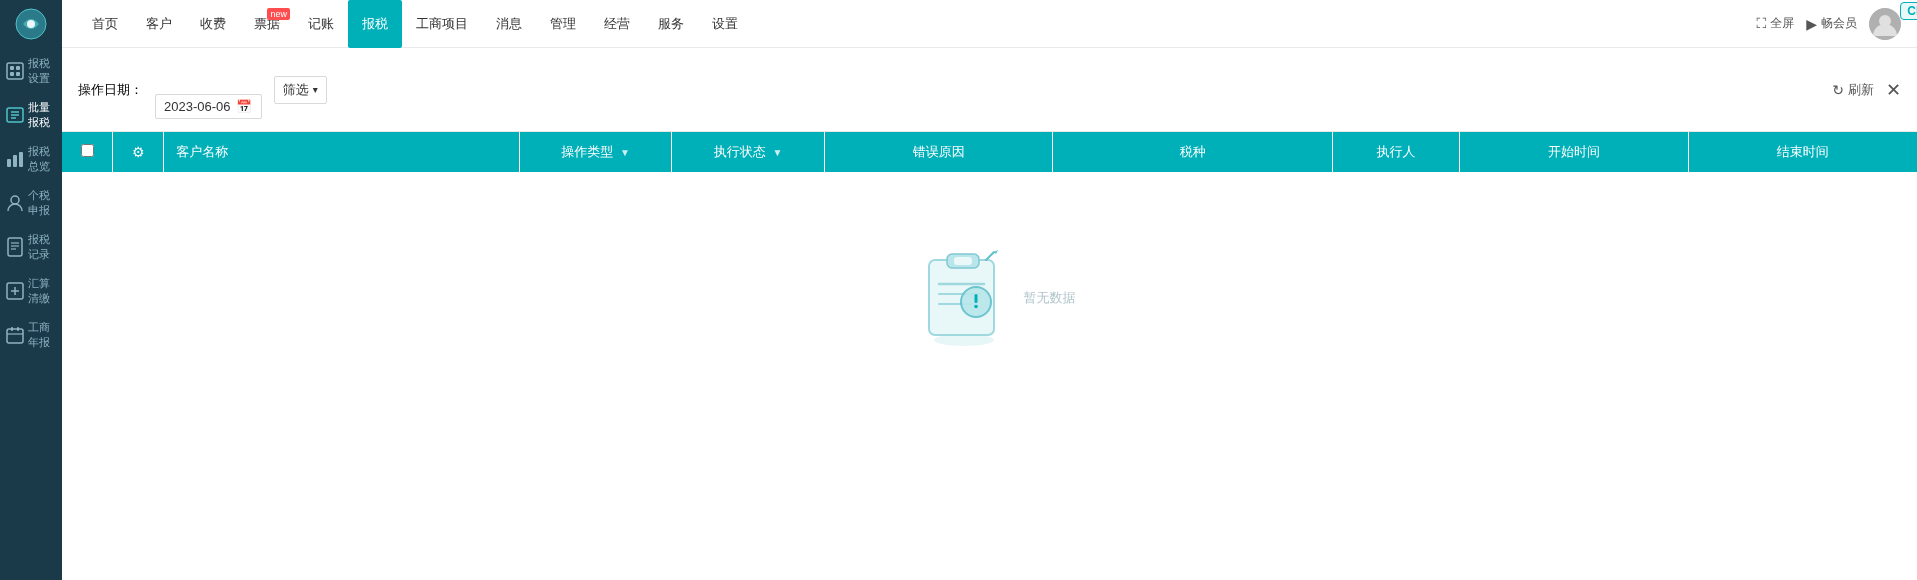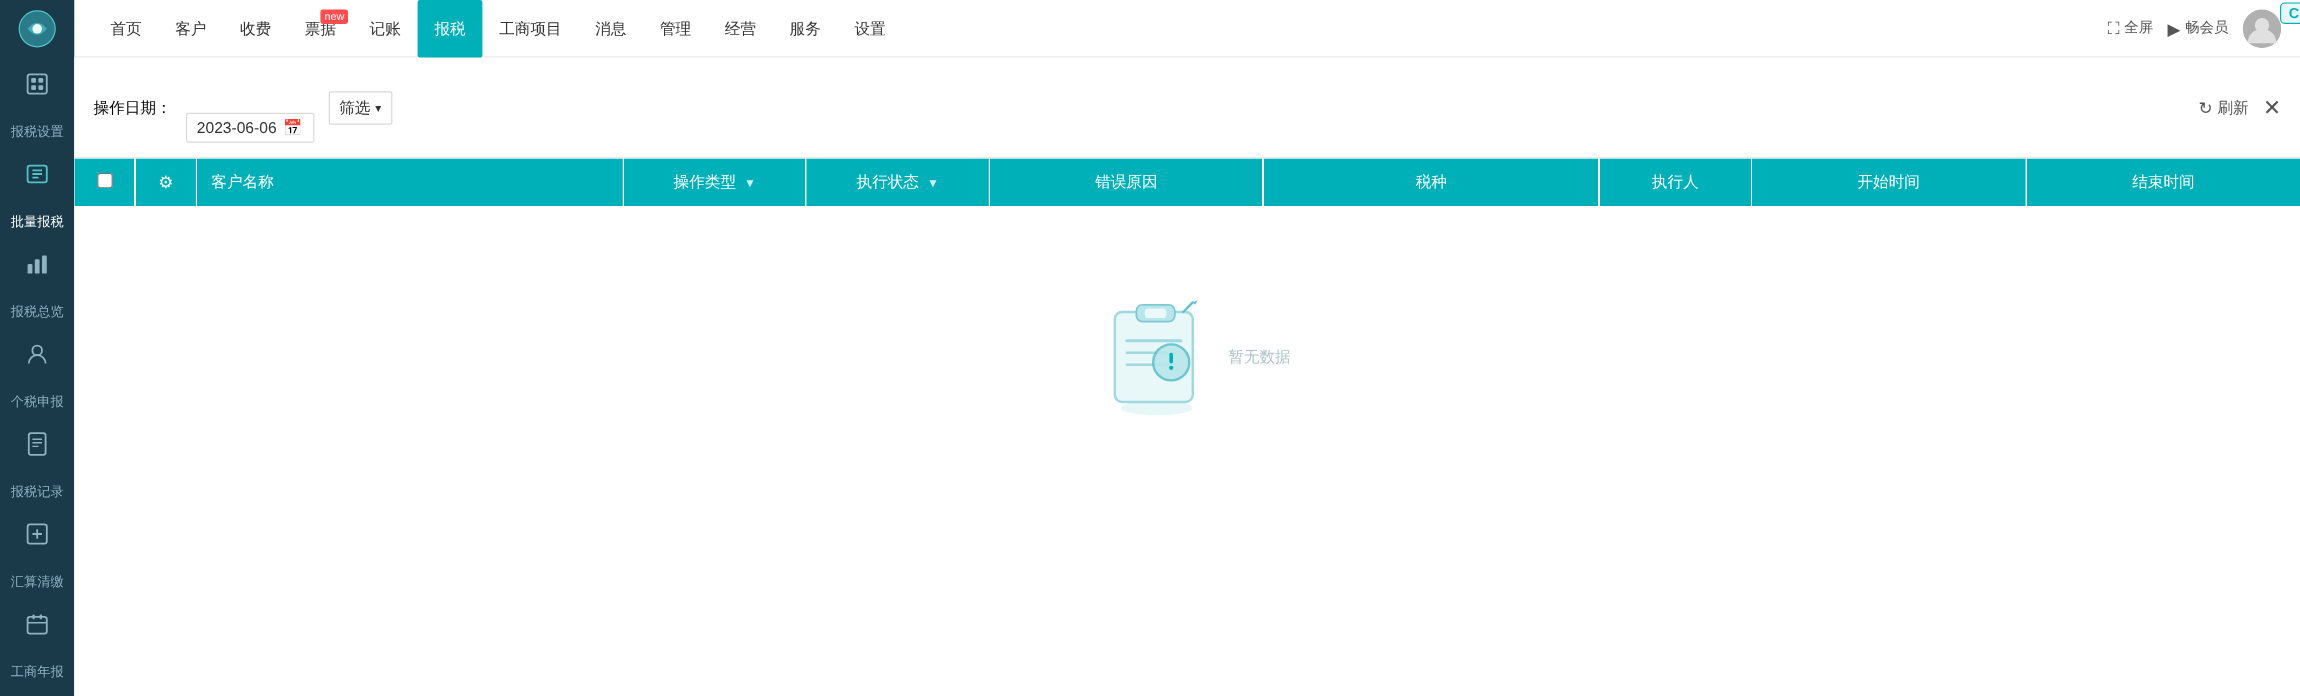--- a/index.html
+++ b/index.html
@@ -24,26 +24,26 @@
       justify-content: center;
       background: #1a3a4a;
     }
     .sidebar-logo svg {
       width: 32px; height: 32px;
     }
     .sidebar-item {
       width: 62px;
       padding: 8px 4px 6px;
       display: flex;
-      flex-direction: column;
+      flex-direction: row;
       align-items: center;
       cursor: pointer;
       color: #8fb3c0;
       font-size: 11px;
-      gap: 18px;
+      gap: 2px;
     }
     .sidebar-item:hover, .sidebar-item.active {
       color: #fff;
     }
     .sidebar-item .icon-box {
       width: 28px; height: 28px;
       display: flex; align-items: center; justify-content: center;
       font-size: 18px;
     }
     .sidebar-item.active .icon-box {

